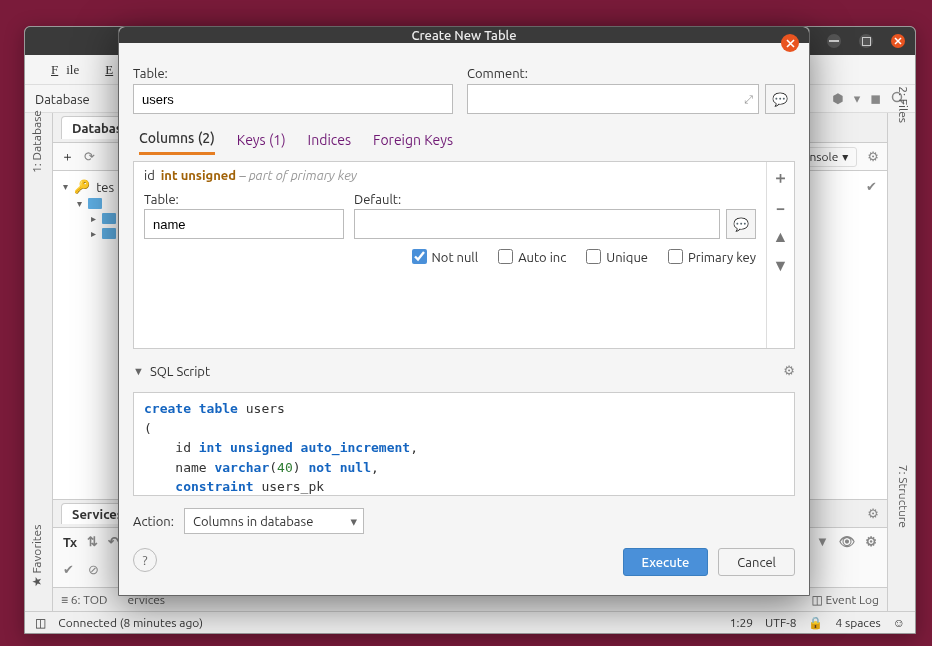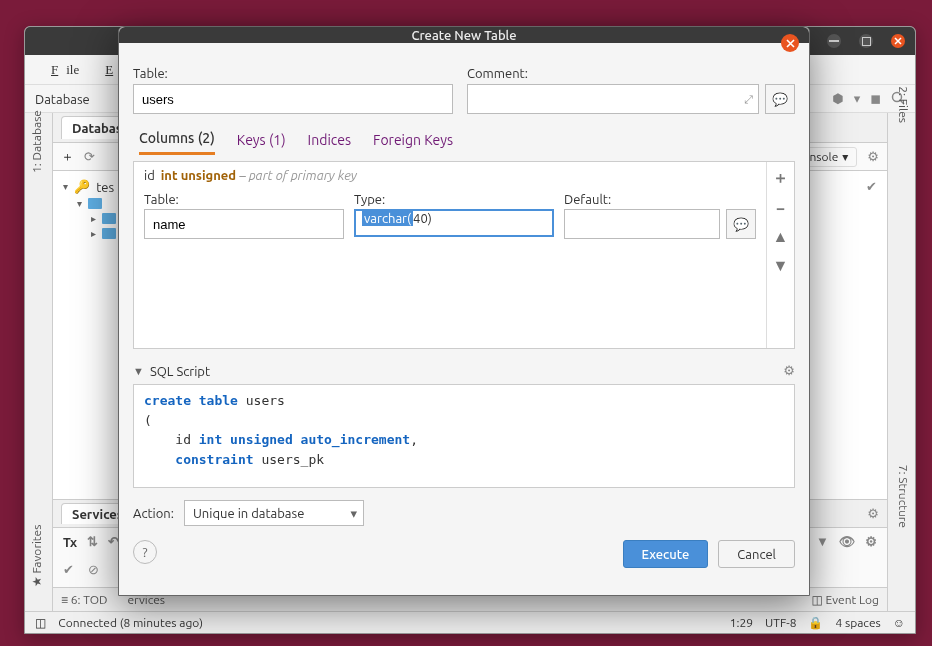--- a/index.html
+++ b/index.html
@@ -90,21 +90,21 @@
 .col-default-row { display: flex; gap: 6px; }
 .type-input { border: 2px solid #4a90d9; background: #fff; height: 28px; padding: 0 6px; font-size: 13px; }
 .type-input .sel { background: #4a90d9; color: #fff; padding: 1px 2px; }
 .check-row { display: flex; gap: 20px; justify-content: flex-end; margin-top: 4px; font-size: 13px; }
 .cb { display: flex; align-items: center; gap: 5px; }
 .cb input { width: 15px; height: 15px; accent-color: #4a90d9; }
 
 .sql-header { display: flex; align-items: center; margin-top: 14px; gap: 6px; }
 .sql-header .chev { font-size: 11px; color: #666; }
 .sql-header .gear { margin-left: auto; color: #888; }
-.sql-box { border: 1px solid #ccc; background: #fff; margin-top: 6px; height: 104px; padding: 6px 10px; font-family: "DejaVu Sans Mono", monospace; font-size: 13px; line-height: 1.5; overflow: hidden; }
+.sql-box { border: 1px solid #ccc; background: #fff; margin-top: 14px; height: 104px; padding: 6px 10px; font-family: "DejaVu Sans Mono", monospace; font-size: 13px; line-height: 1.5; overflow: hidden; }
 .sql-box .kw { color: #1565c0; font-weight: bold; }
 .sql-box .num { color: #2e7d32; }
 
 .action-row { display: flex; align-items: center; gap: 10px; margin-top: 12px; }
 .dropdown { height: 26px; border: 1px solid #bbb; background: #fff; padding: 0 24px 0 8px; position: relative; min-width: 180px; display: flex; align-items: center; }
 .dropdown::after { content: "▾"; position: absolute; right: 6px; color: #666; }
 .help-btn { width: 24px; height: 24px; border: 1px solid #bbb; border-radius: 50%; display: flex; align-items: center; justify-content: center; color: #666; }
 
 .btn-row { display: flex; gap: 10px; justify-content: flex-end; margin-top: 14px; }
 .btn { height: 28px; padding: 0 18px; border: 1px solid #bbb; background: #f5f5f5; border-radius: 3px; display: flex; align-items: center; }
@@ -279,51 +279,66 @@
       </div>
       <div class="col-existing">
         <span>id</span>&nbsp;&nbsp;<span class="kw">int unsigned</span> <span class="hint">– part of primary key</span>
       </div>
       <div class="col-form">
         <div class="col-form-row1">
           <div class="col-field name">
             <span class="label">Table:</span>
             <input class="text-input" value="name" style="">
           </div>
-          <div class="col-field type">
-            <span class="label">Type:</span>
-            <div class="type-input"><span class="sel">varchar(</span><span>40</span><span>)</span></div>
-          </div>
           <div class="col-field default">
             <span class="label">Default:</span>
             <div class="col-default-row">
               <input class="text-input" style="flex: 1 1 0%;">
               <div class="square-btn">💬</div>
             </div>
           </div>
         </div>
+        <div class="check-row">
+          <label class="cb">
+              <input type="checkbox" checked="" style="">
+              <span>Not null</span>
+            </label>
+          <label class="cb">
+              <input type="checkbox" style="">
+              <span>Auto inc</span>
+            </label>
+          <label class="cb">
+              <input type="checkbox" style="">
+              <span>Unique</span>
+            </label>
+          <label class="cb">
+              <input type="checkbox" style="">
+              <span>Primary key</span>
+            </label>
+        </div>
       </div>
     </div>
 
     <div class="sql-header">
       <span class="chev">▼</span>
       <span>SQL Script</span>
       <span class="gear">⚙</span>
     </div>
     <div class="sql-box">
       <div><span class="kw">create</span> <span class="kw">table</span><span> users</span></div>
       <div>(</div>
       <div>&nbsp;&nbsp;&nbsp;&nbsp;<span>id</span> <span class="kw">int</span> <span class="kw">unsigned</span> <span class="kw">auto_increment</span><span>,</span></div>
+      <div>&nbsp;&nbsp;&nbsp;&nbsp;<span>name</span> <span class="kw">varchar</span><span>(</span><span class="num">40</span><span>)</span> <span class="kw">not</span> <span class="kw">null</span><span>,</span></div>
       <div>&nbsp;&nbsp;&nbsp;&nbsp;<span class="kw">constraint</span><span> users_pk</span></div>
     </div>
 
     <div class="action-row">
       <span>Action:</span>
       <div class="dropdown">
-          <span>Unique in database</span>
+          <span>Columns in database</span>
         </div>
     </div>
 
     <div class="btn-row">
       <div class="help-btn" style="margin-right:auto">?</div>
       <div class="btn primary">
           <span>Execute</span>
         </div>
       <div class="btn">
           <span>Cancel</span>

